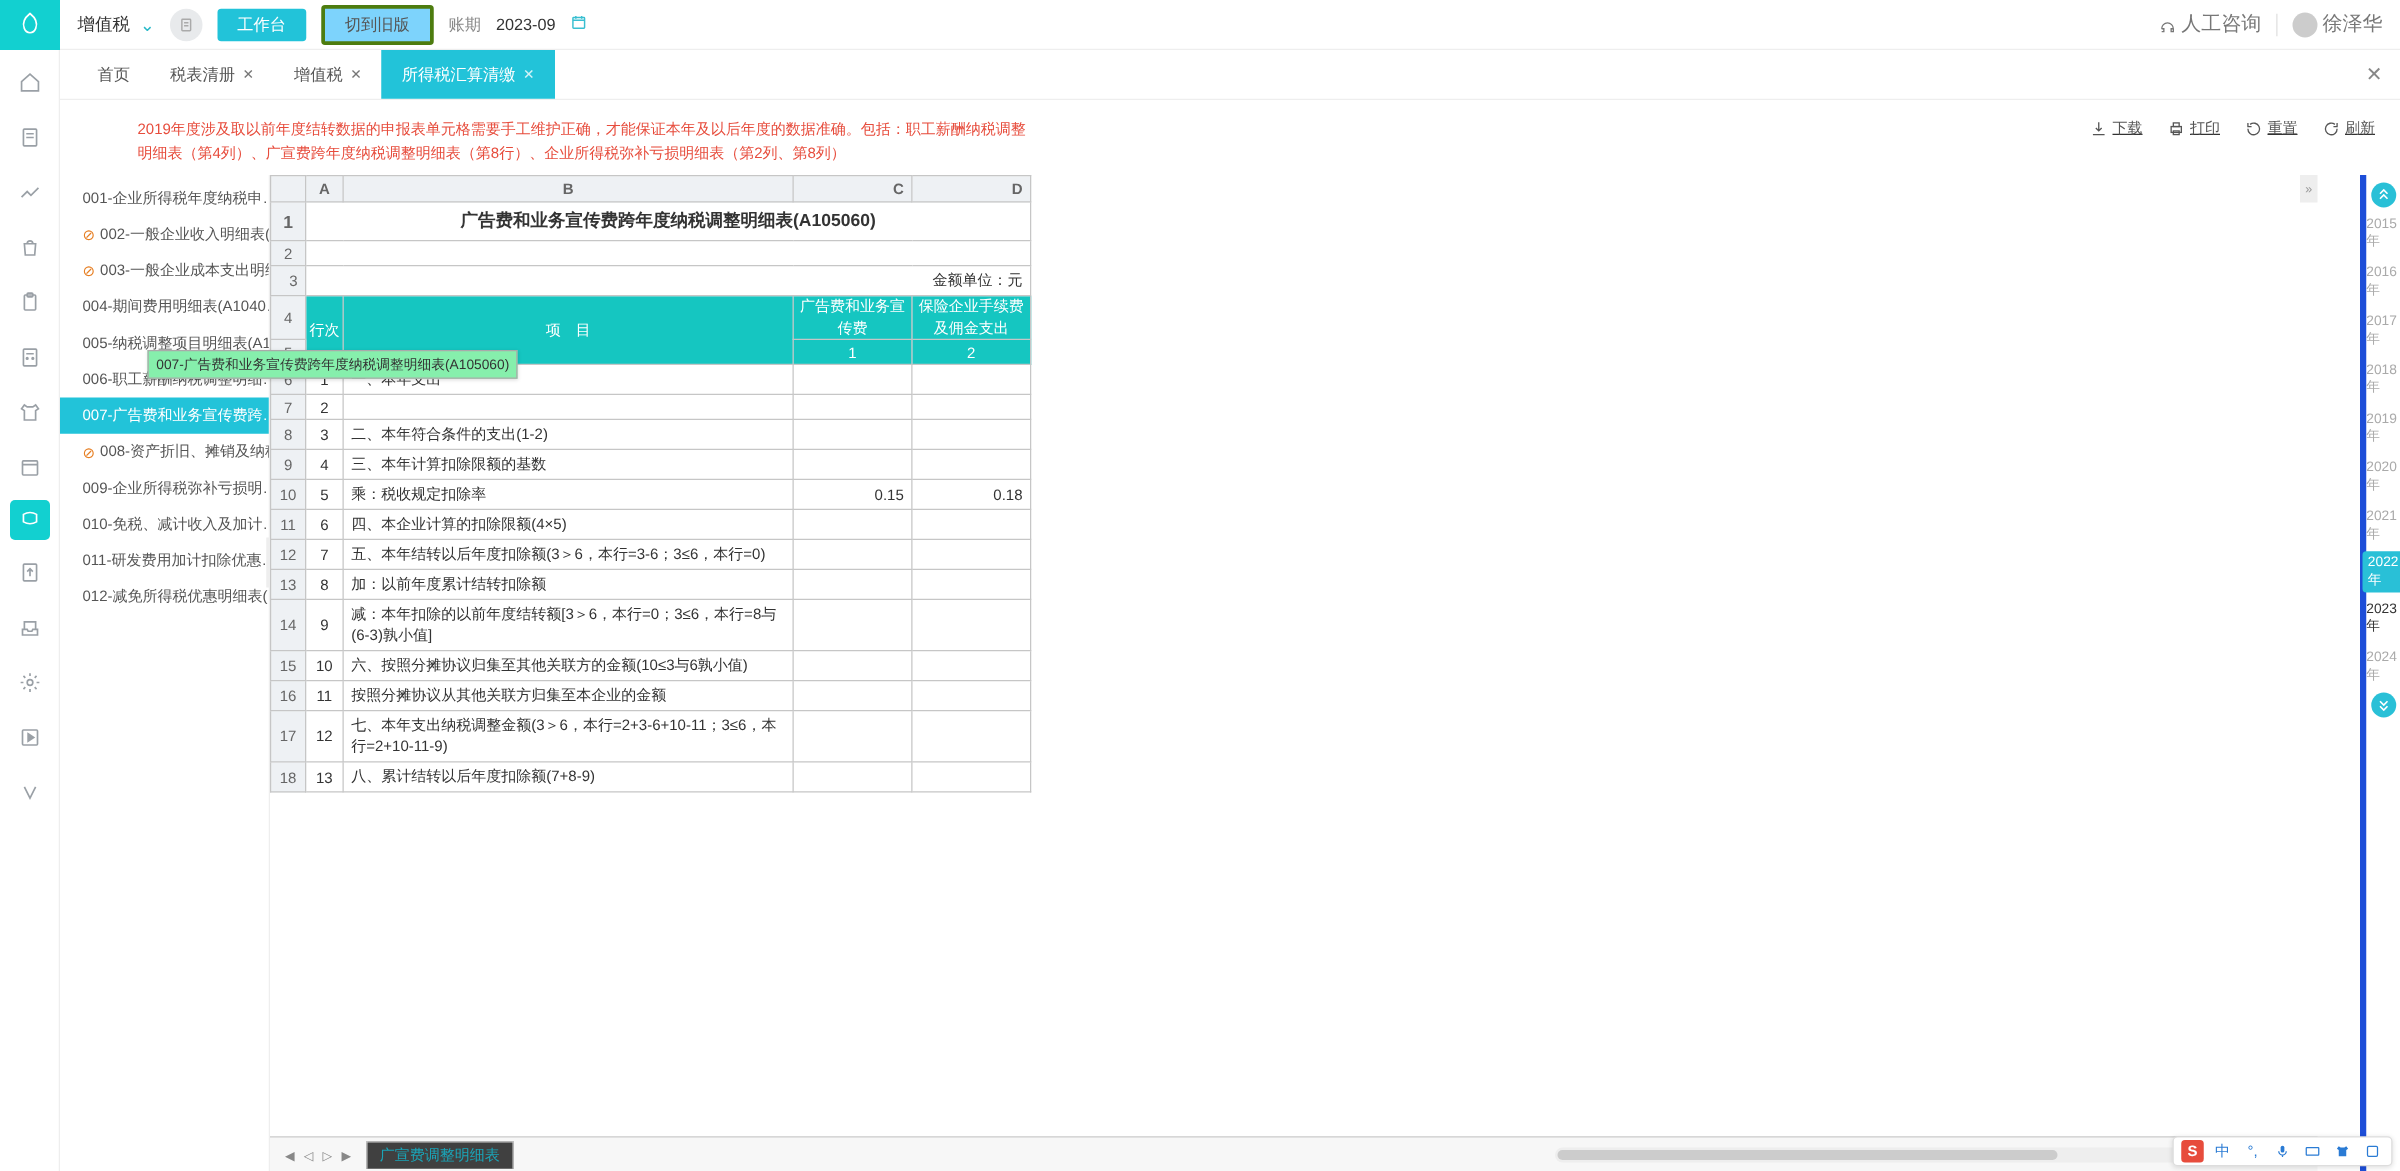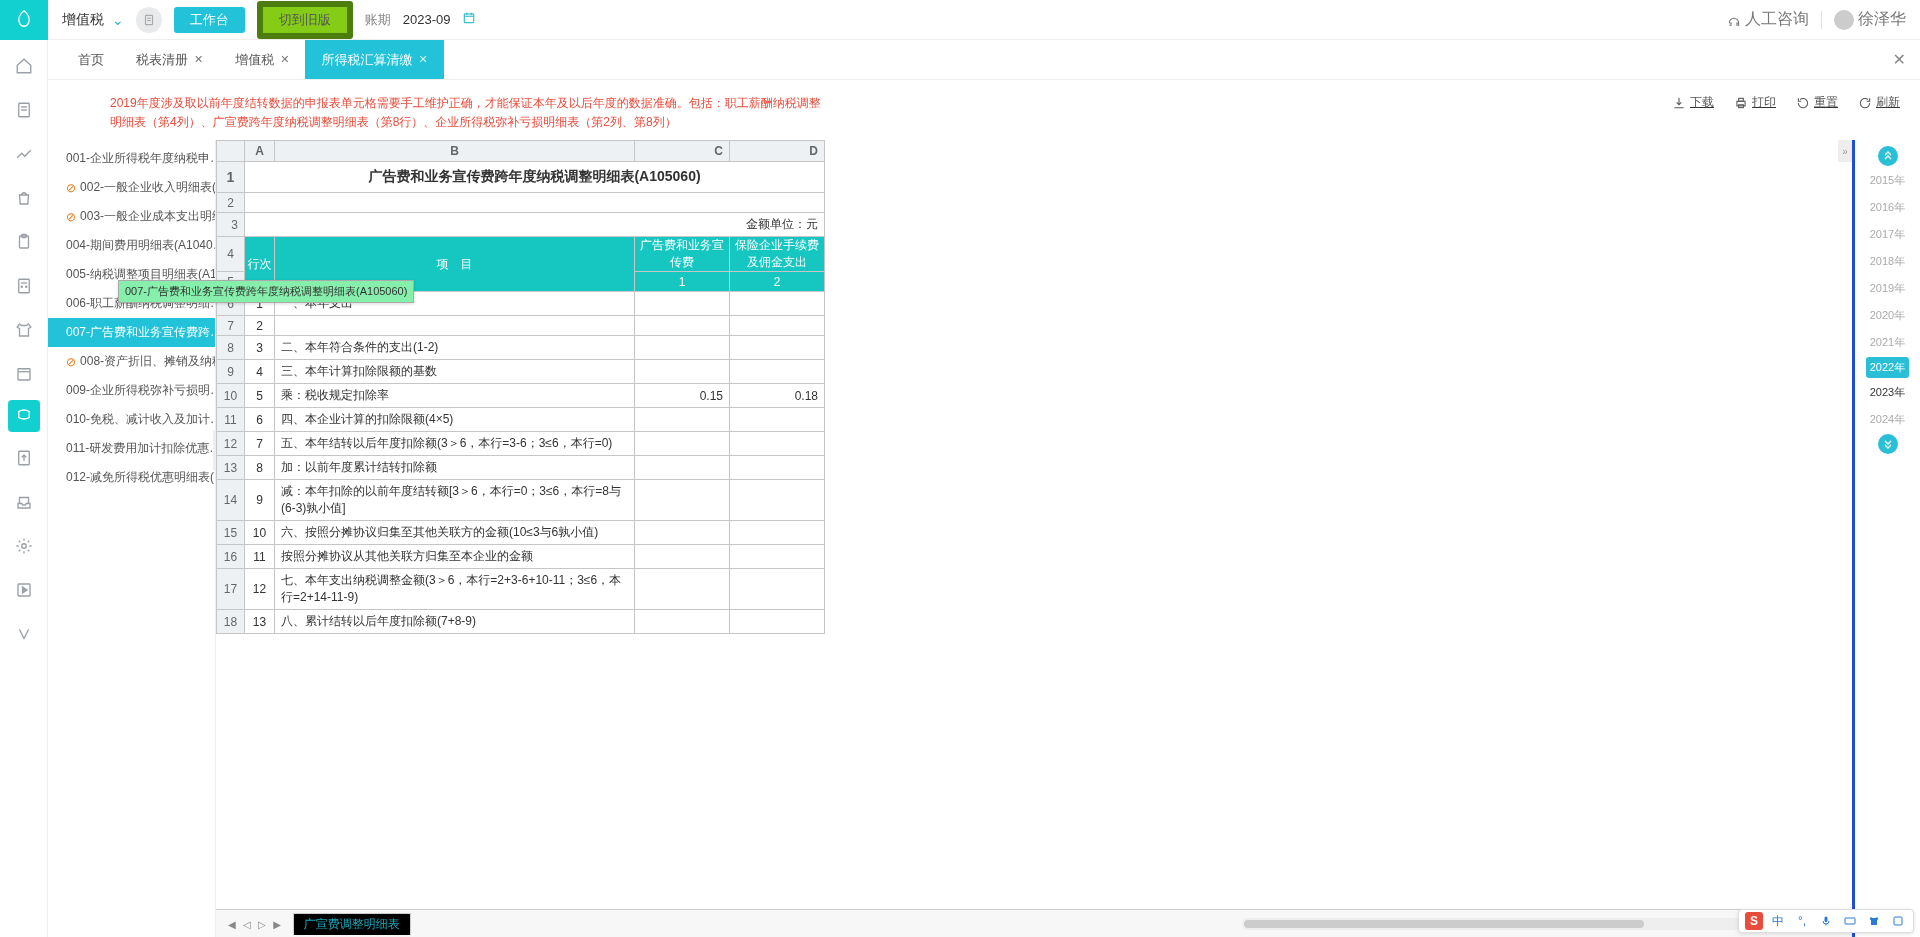--- a/index.html
+++ b/index.html
@@ -17,21 +17,21 @@
 
 .main { flex: 1; display: flex; flex-direction: column; }
 
 
 .header { height: 40px; background: #fff; border-bottom: 1px solid #eee; display: flex; align-items: center; padding: 0 14px; gap: 12px; }
 .header .title-select { display: flex; align-items: center; gap: 8px; font-size: 14px; color: #333; }
 .header .chev { color: #28b9c8; }
 .header .circle-btn { width: 26px; height: 26px; border-radius: 50%; background: #e8eaec; display: flex; align-items: center; justify-content: center; color: #aaa; }
 .header .pill-btn { padding: 4px 16px; border-radius: 3px; font-size: 13px; cursor: pointer; }
 .header .pill-primary { background: #22c3d9; color: #fff; }
-.header .pill-outline { border: 6px solid #4d7c0f; color: #555; background: #84cc16; }
+.header .pill-outline { border: 3px solid #4d7c0f; color: #555; background: #7dd3fc; }
 .header .period-label { color: #888; font-size: 13px; }
 .header .period-val { color: #333; font-size: 13px; }
 .header .cal-icon { color: #39bfd1; }
 .header-right { margin-left: auto; display: flex; align-items: center; gap: 12px; }
 .header-right .hlink { display: flex; align-items: flex-end; gap: 4px; color: #777; font-size: 16px; cursor: pointer; }
 .header-right .divider { width: 1px; height: 18px; background: #e0e0e0; }
 .header-right .avatar { width: 20px; height: 20px; border-radius: 50%; background: #ccc; }
 
 
 .tabs { height: 40px; background: #fff; display: flex; align-items: stretch; border-bottom: 1px solid #eee; padding-left: 14px; position: relative; }
@@ -64,27 +64,27 @@
 table.sheet .rownum { width: 28px; }
 table.sheet .colA { width: 30px; text-align: center; }
 table.sheet .colB { width: 360px; padding: 3px 6px; }
 table.sheet .colC, table.sheet .colD { width: 95px; text-align: right; padding: 3px 6px; }
 table.sheet .hdr-teal { background: #15c6c1; color: #fff; text-align: center; font-weight: normal; }
 table.sheet .title-row td { text-align: center; font-size: 14px; font-weight: bold; padding: 6px; }
 table.sheet .unit-row td { text-align: right; padding: 3px 6px; }
 table.sheet tr { height: 20px; }
 .sheet-tabs { height: 28px; border-top: 1px solid #ccc; display: flex; align-items: center; padding: 0 10px; gap: 10px; background: #f7f7f7; }
 .sheet-tabs .nav-arrows span { font-size: 10px; color: #888; padding: 0 2px; cursor: pointer; }
-.sheet-tabs .sheet-tab { padding: 2px 10px; background: #000000; border: 1px solid #ccc; border-bottom: none; color: #1aa5b8; font-size: 12px; }
+.sheet-tabs .sheet-tab { padding: 2px 10px; background: #404040; border: 1px solid #ccc; border-bottom: none; color: #1aa5b8; font-size: 12px; }
 .sheet-tabs .h-scroll { margin-left: auto; width: 600px; height: 12px; background: #eee; border-radius: 6px; position: relative; }
 .sheet-tabs .h-scroll::before { content: ''; position: absolute; left: 2px; top: 2px; width: 400px; height: 8px; background: #ccc; border-radius: 4px; }
 .expand-handle { position: absolute; top: 0; right: 0; width: 14px; height: 22px; background: #eee; color: #999; display: flex; align-items: center; justify-content: center; cursor: pointer; font-size: 10px; }
 
 
-.year-rail { width: 68px; background: #fff; display: flex; flex-direction: column; align-items: center; padding-top: 6px; gap: 2px; border-left: 3px solid #1d4ed8; }
+.year-rail { width: 32px; background: #fff; display: flex; flex-direction: column; align-items: center; padding-top: 6px; gap: 2px; border-left: 5px solid #1d4ed8; margin-left: 34px; }
 .year-rail .circ { width: 20px; height: 20px; border-radius: 50%; background: #29c0d7; color: #fff; display: flex; align-items: center; justify-content: center; cursor: pointer; }
 .year-rail .circ svg { width: 10px; height: 10px; }
 .year-rail .yr { font-size: 11px; color: #aaa; padding: 5px 0; cursor: pointer; }
 .year-rail .yr.active { background: #29c0d7; color: #fff; border-radius: 3px; padding: 3px 4px; }
 .year-rail .yr.curr { color: #333; }
 
 
 .ime-bar { position: fixed; right: 6px; bottom: 4px; background: #fff; border: 1px solid #ddd; border-radius: 4px; padding: 2px 6px; display: flex; align-items: center; gap: 6px; box-shadow: 0 1px 4px rgba(0,0,0,.12); }
 .ime-bar .ime-ic { width: 18px; height: 18px; display: flex; align-items: center; justify-content: center; font-size: 12px; }
 .ime-bar .red { background: #e74c3c; color: #fff; border-radius: 3px; font-weight: bold; }
@@ -433,21 +433,21 @@
                 <tr>
                   <td class="rownum">16</td>
     <td class="colA">11</td>
     <td class="colB">按照分摊协议从其他关联方归集至本企业的金额</td>
     <td class="colC"></td>
     <td class="colD"></td>
                 </tr>
                 <tr>
                   <td class="rownum">17</td>
     <td class="colA">12</td>
-    <td class="colB">七、本年支出纳税调整金额(3＞6，本行=2+3-6+10-11；3≤6，本行=2+14-11-9)</td>
+    <td class="colB">七、本年支出纳税调整金额(3＞6，本行=2+3-6+10-11；3≤6，本行=2+10-11-9)</td>
     <td class="colC"></td>
     <td class="colD"></td>
                 </tr>
                 <tr>
                   <td class="rownum">18</td>
     <td class="colA">13</td>
     <td class="colB">八、累计结转以后年度扣除额(7+8-9)</td>
     <td class="colC"></td>
     <td class="colD"></td>
                 </tr>

